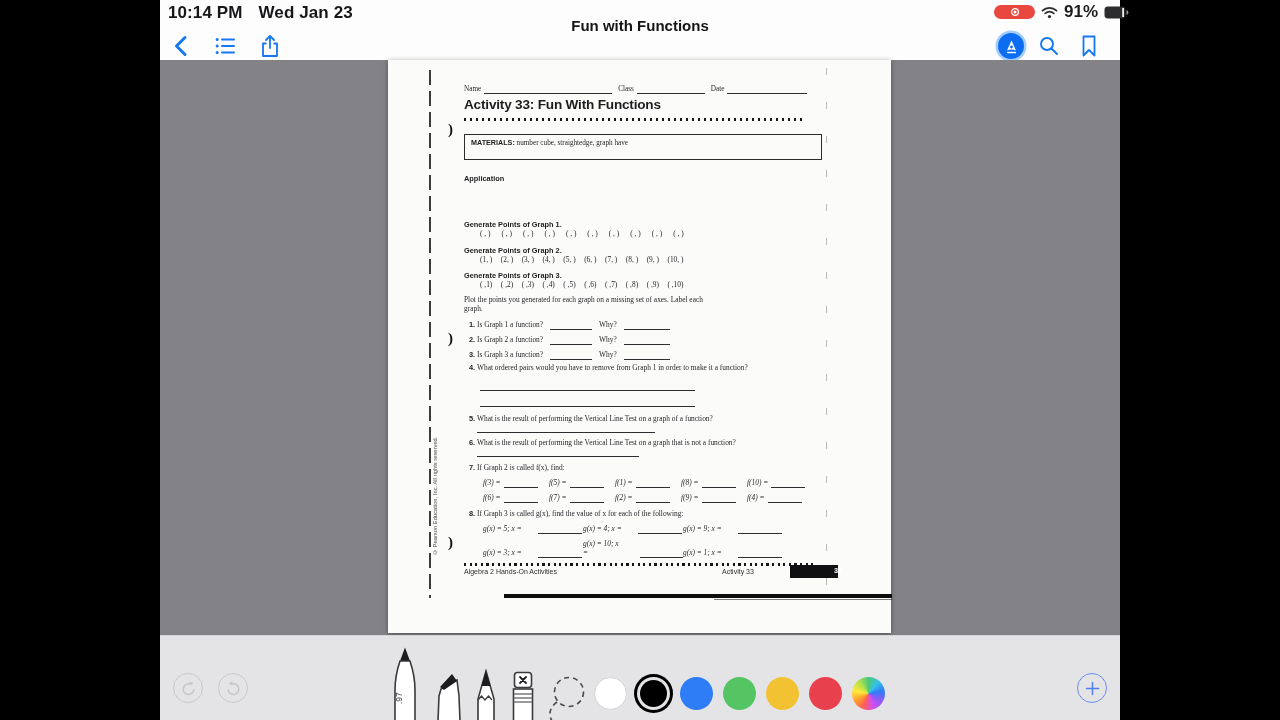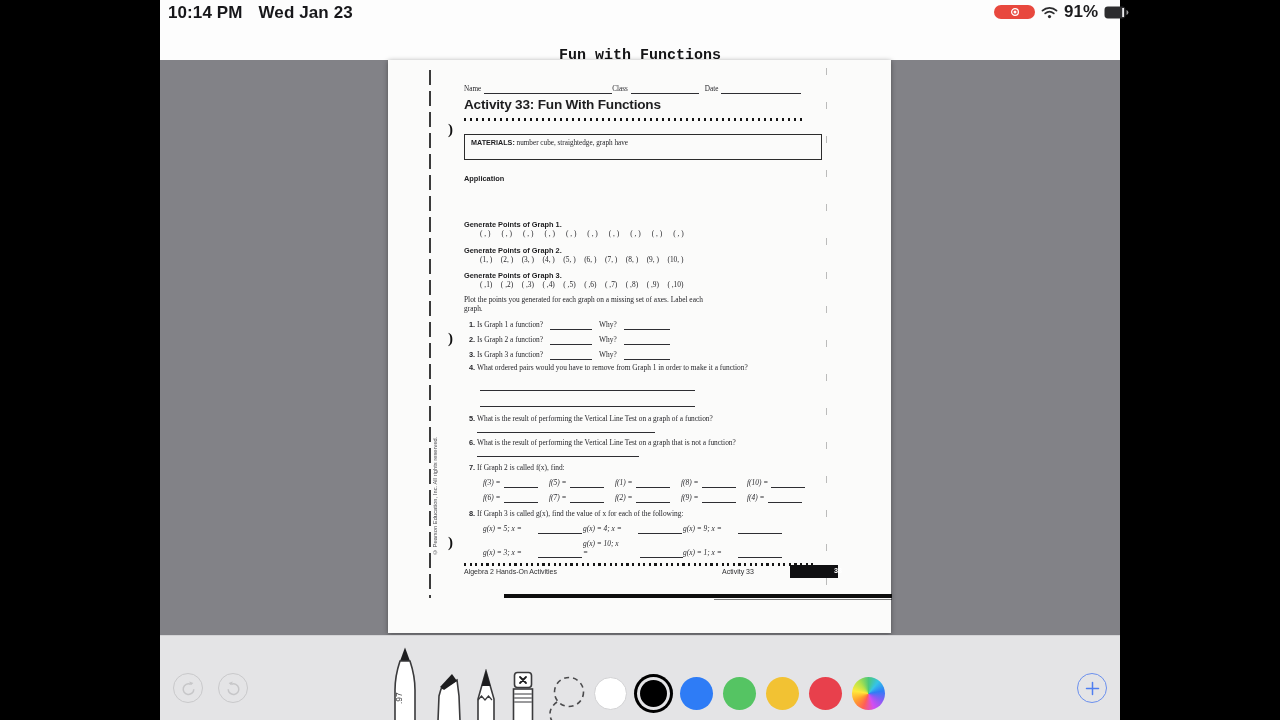--- a/index.html
+++ b/index.html
@@ -9,21 +9,21 @@
 
   
   .topbar { position:absolute; left:0; top:0; width:960px; height:60px; background:#fdfdfd; }
   .statusbar { position:absolute; left:0; top:0; width:960px; height:20px; }
   .status-left { position:absolute; left:8px; top:3px; display:flex; gap:16px;
                  font-size:17px; font-weight:700; color:#17171a; letter-spacing:.1px; }
   .status-right { position:absolute; left:834px; top:2px; display:flex; align-items:center; gap:6px; }
   .rec-pill { width:41px; height:14px; border-radius:8px; background:#e8483e;
               display:flex; align-items:center; justify-content:center; }
   .batt-label { font-size:17px; font-weight:600; color:#1c1c1e; }
-  .navbar { position:absolute; left:0; top:38px; width:960px; height:40px;font-family:Liberation Mono, monospace; }
+  .navbar { position:absolute; left:0; top:8px; width:960px; height:40px; }
   .nav-title { position:absolute; left:0; top:9px; width:960px; text-align:center;
                font-size:15px; font-weight:700; color:#141416; }
   .navicon { position:absolute; top:26px; width:24px; height:24px; cursor:pointer; }
   .annotate-btn { position:absolute; left:838px; top:25px; width:26px; height:26px;
                   border-radius:50%; background:#0c6df1; box-shadow:0 0 0 2.5px rgba(90,165,250,.55);
                   display:flex; align-items:center; justify-content:center; }
 
   
   .docarea { position:absolute; left:0; top:60px; width:960px; height:575px; background:#828287; }
   .page { position:absolute; left:228px; top:0; width:503px; height:573px; background:#fbfbfa;
@@ -153,21 +153,21 @@
       <div class="hole" style="top:61px">)</div>
       <div class="hole" style="top:270px">)</div>
       <div class="hole" style="top:474px">)</div>
       <div class="copyright">© Pearson Education, Inc. All rights reserved.</div>
 
       <div class="content">
 
         <div class="row nameline" style="top:25px">
           <span class="lab">Name</span>
           <span class="bl" style="width:128px"></span>
-          <span class="lab" style="">Class</span>
+          <span class="lab" style="margin-left:6px">Class</span>
           <span class="bl" style="width:68px"></span>
           <span class="lab" style="margin-left:6px">Date</span>
           <span class="bl" style="width:80px"></span>
         </div>
 
         <div class="row h ws-title" style="top:41px">Activity 33: Fun With Functions</div>
         <div class="row dots" style="top:58px; width:338px"></div>
 
         <div class="row matbox" style="top:74px">
           <span class="h">MATERIALS:</span>

